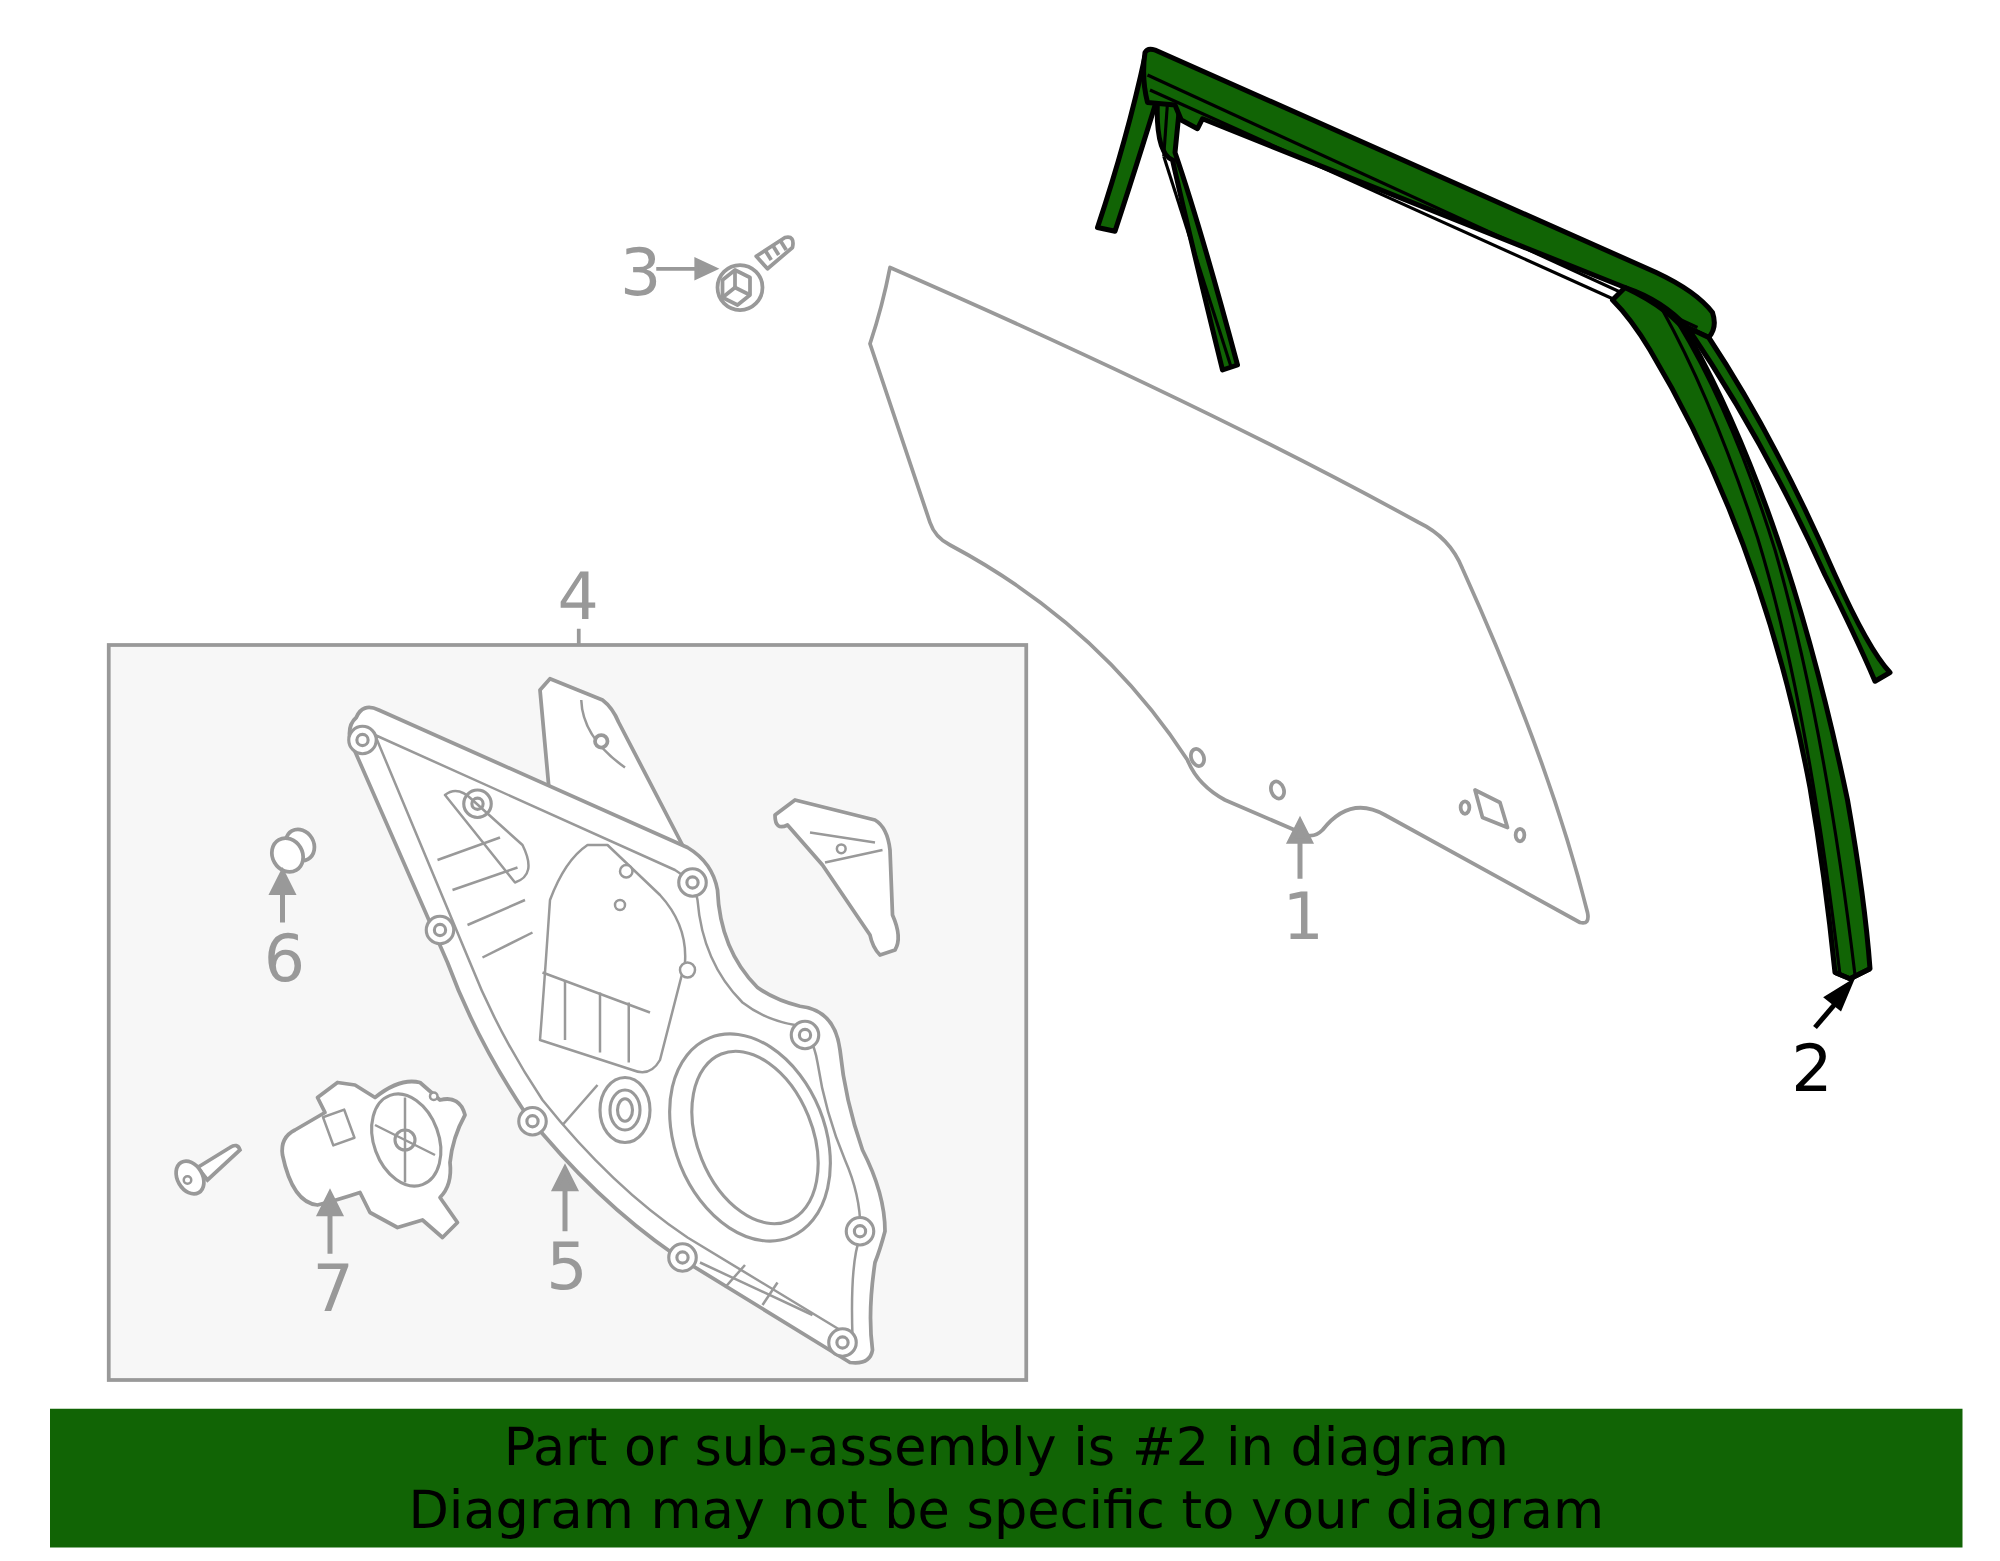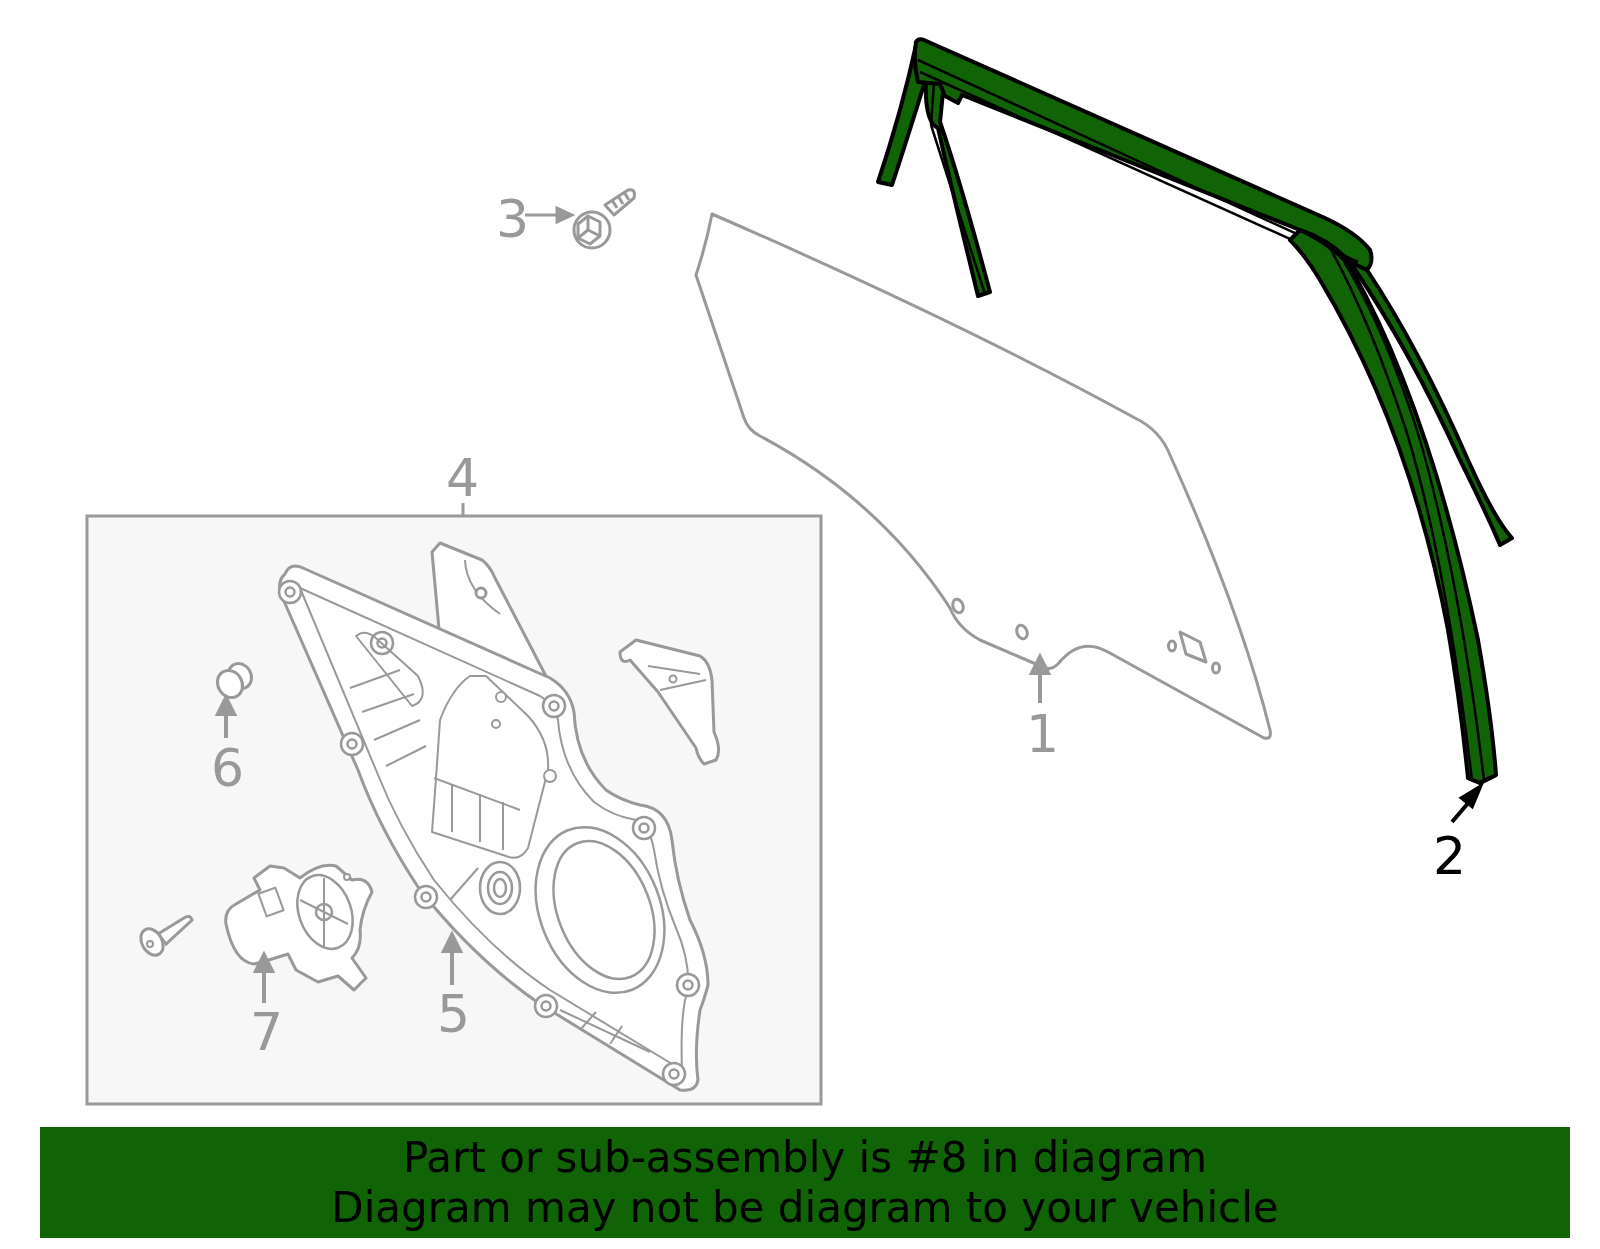--- a/index.html
+++ b/index.html
@@ -181,15 +181,15 @@
 
 <div class="callout" style="left:1026px; top:708px;">1</div>
 <div class="callout highlight" style="left:1433px; top:830px;">2</div>
 <div class="callout" style="left:496px; top:193px;">3</div>
 <div class="callout" style="left:446px; top:452px;">4</div>
 <div class="callout" style="left:437px; top:988px;">5</div>
 <div class="callout" style="left:211px; top:742px;">6</div>
 <div class="callout" style="left:250px; top:1006px;">7</div>
 
 <div id="banner">
-  <div class="line">Part or sub-assembly is #8 in diagram</div>
-  <div class="line">Diagram may not be diagram to your vehicle</div>
+  <div class="line">Part or sub-assembly is #2 in diagram</div>
+  <div class="line">Diagram may not be specific to your diagram</div>
 </div>
 
 </body></html>

